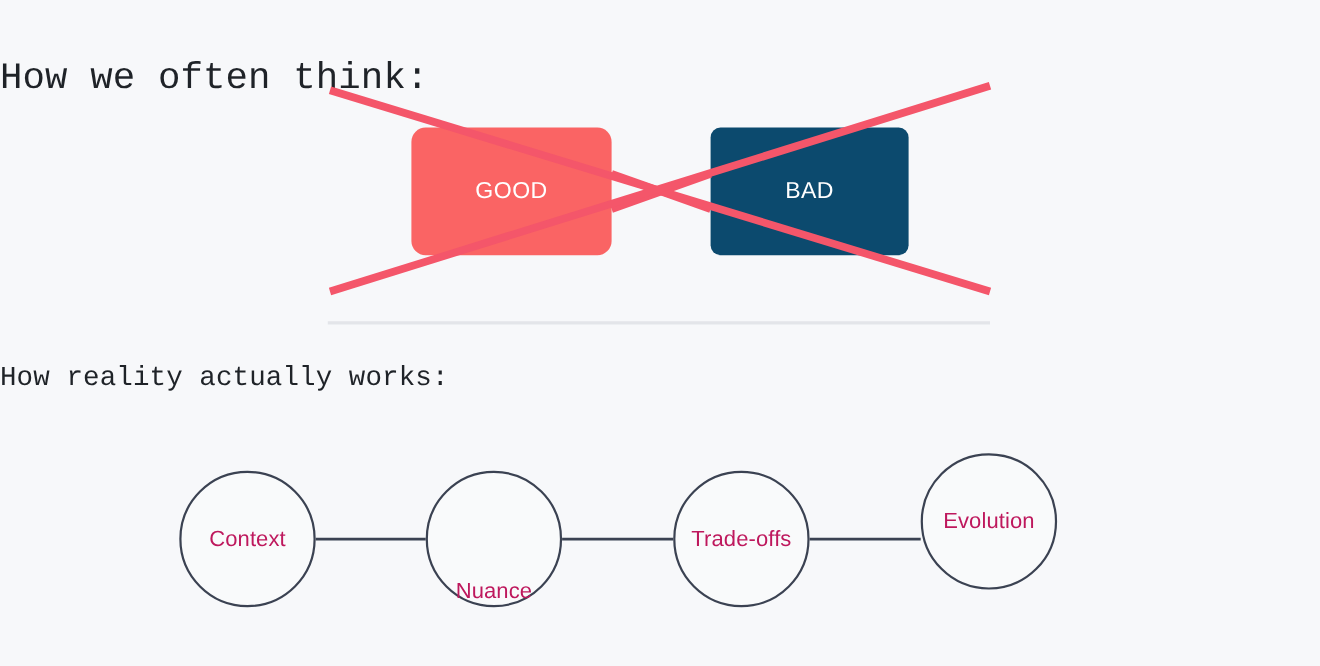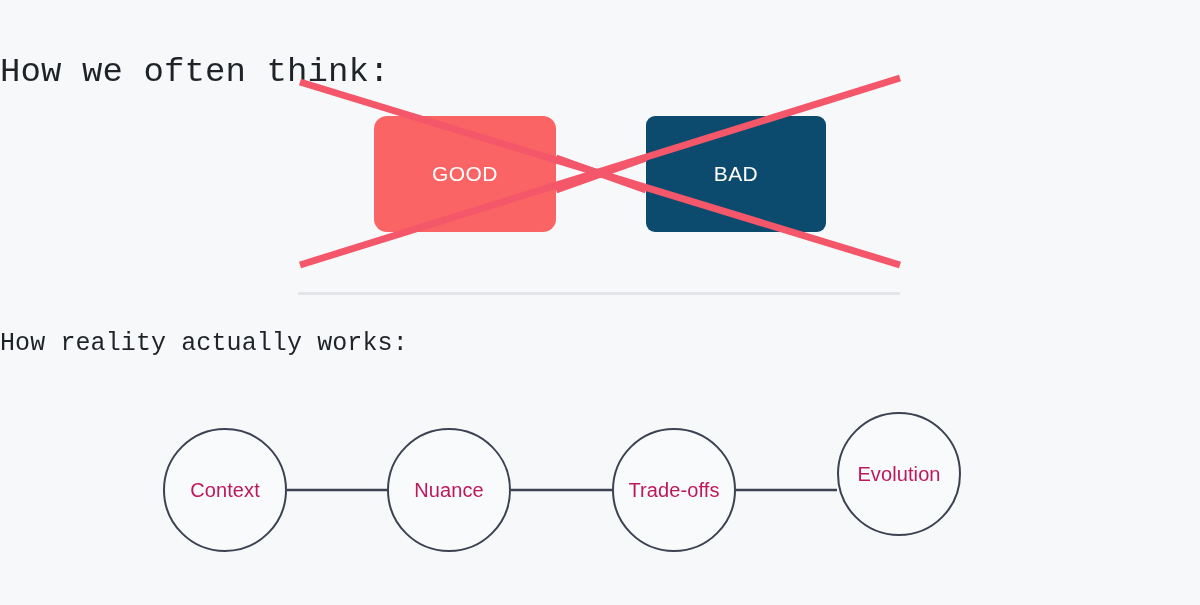--- a/index.html
+++ b/index.html
@@ -96,21 +96,21 @@
     justify-content: center;
     box-sizing: border-box;
   }
   .node-label {
     font-size: 20px;
     color: #be185d;
     white-space: nowrap;
     letter-spacing: 0.1px;
   }
   #node-0 { left: 163px; top: 428px; }
-  #node-1 { left: 387px; top: 428px; }
+  #node-1 { left: 387px; top: 428px; align-items: flex-end; }
   #node-2 { left: 612px; top: 428px; }
   #node-3 { left: 837px; top: 412px; }
 </style>
 </head>
 <body>
 
 <div id="canvas">
 
   <div class="heading" id="heading-think">How we often think:</div>
 

